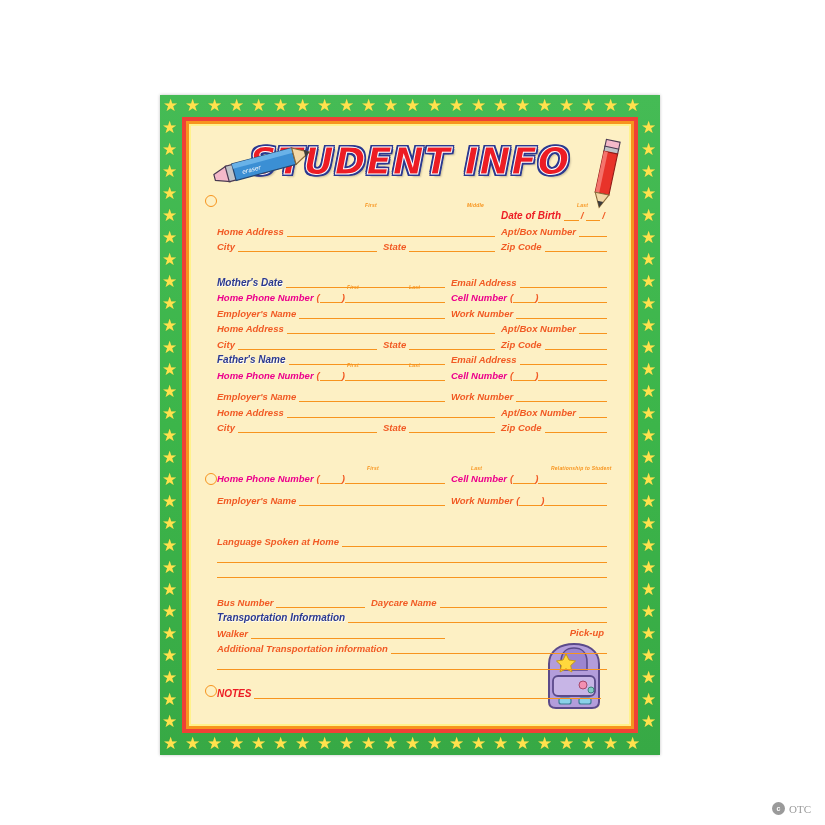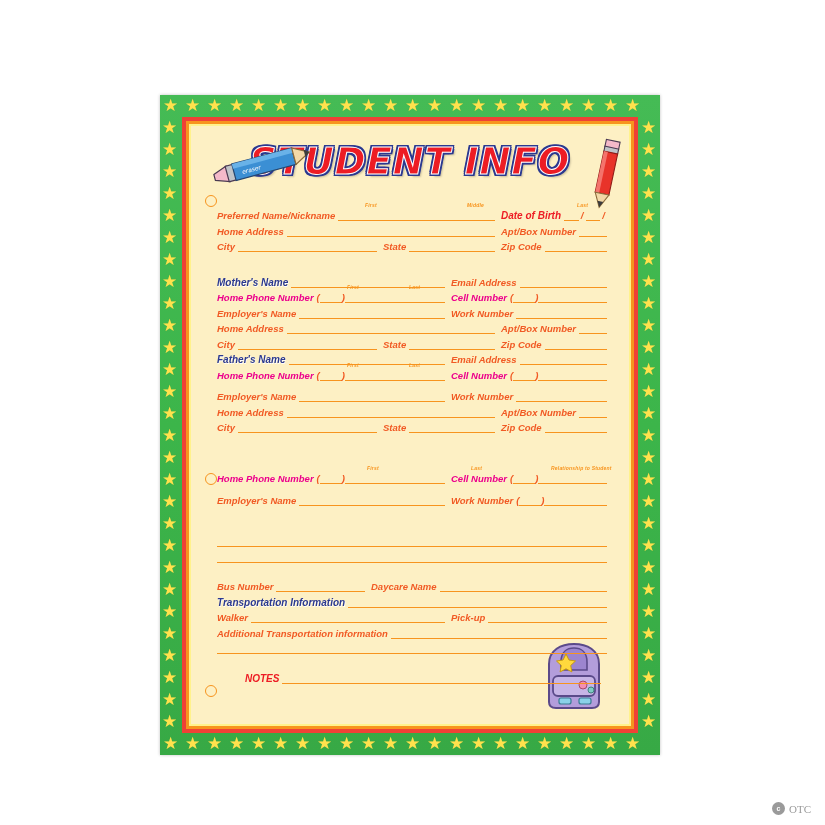--- a/index.html
+++ b/index.html
@@ -363,24 +363,20 @@
             <div class="circle-bullet" style="left:-12px; top:281px;"></div>
             <div class="circle-bullet" style="left:-12px; top:493px;"></div>
 
             <div class="row">
               <span class="tiny" style="left:148px; top:10px;">First</span>
               <span class="tiny" style="left:250px; top:10px;">Middle</span>
               <span class="tiny" style="left:360px; top:10px;">Last</span>
             </div>
 
             <div class="row">
-              <div class="fld" style="left:0; width:278px;">
-                <span class="cap lbl lbl-orange">Preferred Name/Nickname</span>
-                <span class="rule" style="flex:1"></span>
-              </div>
               <div class="fld" style="left:284px; right:0;">
                 <span class="cap lbl lbl-red">Date of Birth</span>
                 <span class="rule" style="width:36px"></span>
                 <span class="cap lbl lbl-orange" style="margin:0 2px;">/</span>
                 <span class="rule" style="width:36px"></span>
                 <span class="cap lbl lbl-orange" style="margin:0 2px;">/</span>
                 <span class="rule" style="flex:1"></span>
               </div>
             </div>
 
@@ -407,21 +403,21 @@
               <div class="fld" style="left:284px; right:0;">
                 <span class="cap lbl lbl-orange">Zip Code</span>
                 <span class="rule" style="flex:1"></span>
               </div>
             </div>
 
             <div class="spacer-20"></div>
 
             <div class="row">
               <div class="fld" style="left:0; width:228px;">
-                <span class="cap lbl lbl-blue">Mother's Name</span>
+                <span class="cap lbl lbl-blue">Mother's Date</span>
                 <span class="rule" style="flex:1"></span>
               </div>
               <span class="tiny" style="left:130px; top:10px;">First</span>
               <span class="tiny" style="left:192px; top:10px;">Last</span>
               <div class="fld" style="left:234px; right:0;">
                 <span class="cap lbl lbl-orange">Email Address</span>
                 <span class="rule" style="flex:1"></span>
               </div>
             </div>
 
@@ -585,20 +581,26 @@
                 <span class="paren">(</span>
                 <span class="rule" style="width:22px"></span>
                 <span class="paren">)</span>
                 <span class="rule" style="flex:1"></span>
               </div>
             </div>
 
             <div class="spacer-20"></div>
             <div class="spacer-6"></div>
 
+            <div class="row">
+              <div class="fld" style="left:0; right:0;">
+                <span class="cap lbl lbl-orange">Language Spoken at Home</span>
+                <span class="rule" style="flex:1"></span>
+              </div>
+            </div>
 
 
             <div class="row">
               <div class="fullrule"></div>
             </div>
             <div class="row">
               <div class="fullrule"></div>
             </div>
 
             <div class="spacer-14"></div>
@@ -619,41 +621,41 @@
                 <span class="cap lbl lbl-blue">Transportation Information</span>
                 <span class="rule" style="flex:1"></span>
               </div>
             </div>
 
             <div class="row">
               <div class="fld" style="left:0; width:228px;">
                 <span class="cap lbl lbl-orange">Walker</span>
                 <span class="rule" style="flex:1"></span>
               </div>
-              <div class="fld" style="left:234px; right:0;">
+              <div class="fld" style="left:234px; right:0;flex-direction:column;">
                 <span class="cap lbl lbl-orange">Pick-up</span>
                 <span class="rule" style="flex:1"></span>
               </div>
             </div>
 
             <div class="row">
               <div class="fld" style="left:0; right:0;">
                 <span class="cap lbl lbl-orange">Additional Transportation information</span>
                 <span class="rule" style="flex:1"></span>
               </div>
             </div>
 
             <div class="row">
               <div class="fullrule"></div>
             </div>
 
             <div class="spacer-14"></div>
 
             <div class="row">
-              <div class="fld" style="left:0; right:6px;margin-left:28px;">
+              <div class="fld" style="left:0; right:6px;">
                 <span class="cap lbl lbl-red">NOTES</span>
                 <span class="rule" style="flex:1"></span>
               </div>
             </div>
             <div class="row">
               
             </div>
 
           </div>
         </div>

